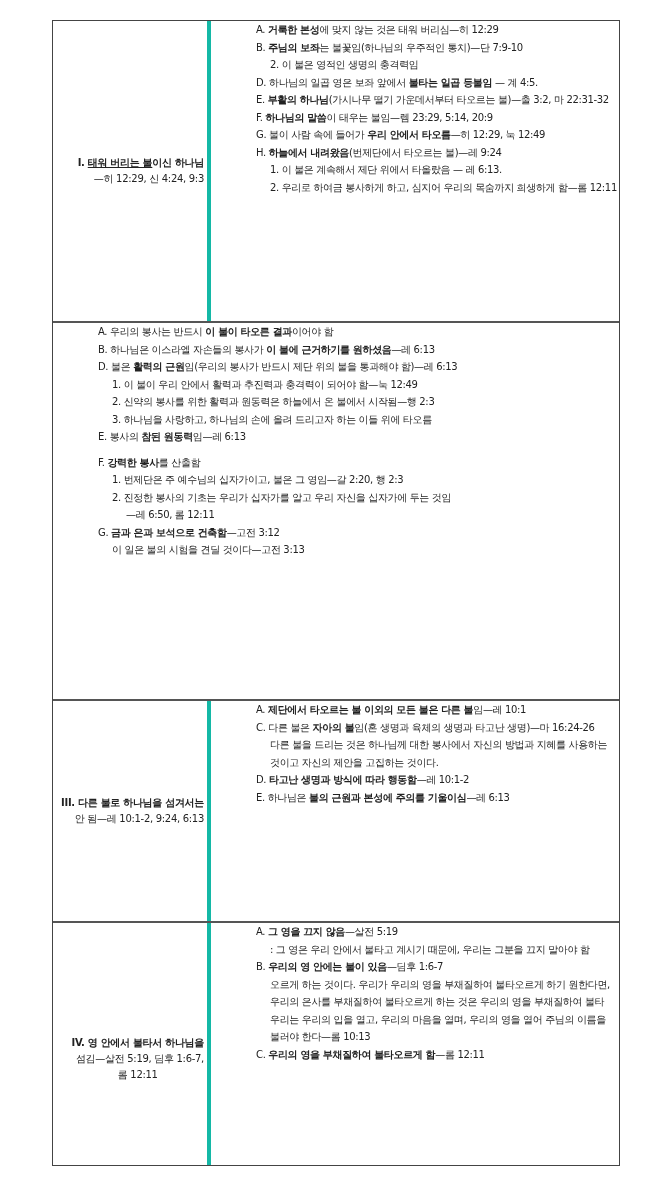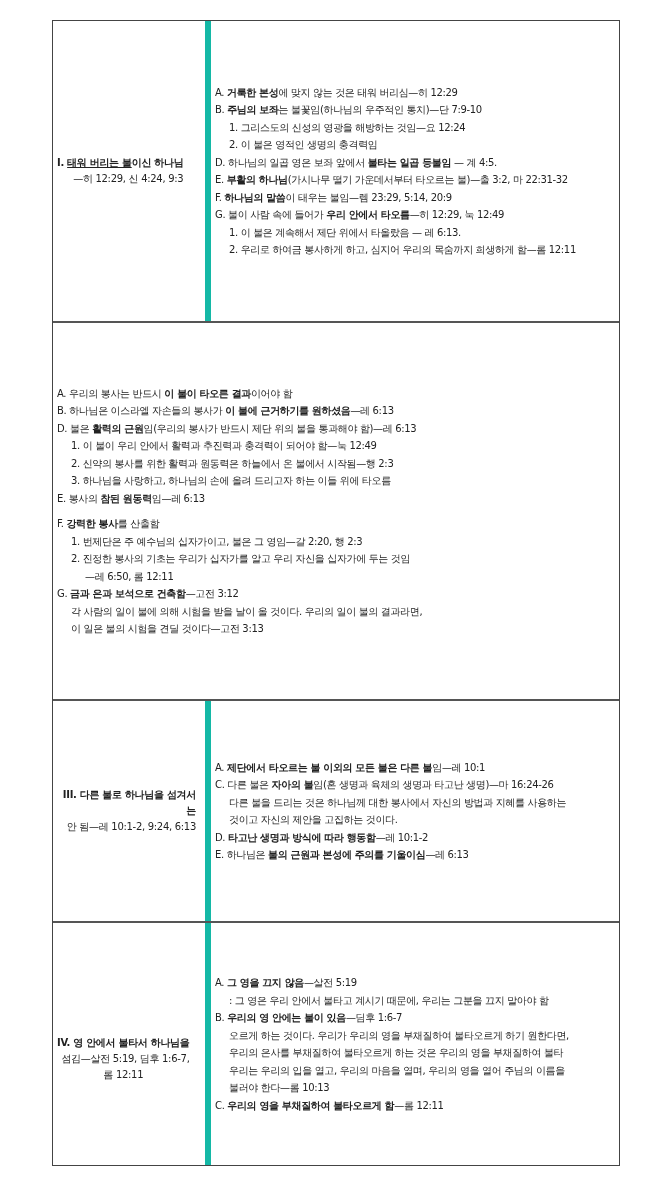--- a/index.html
+++ b/index.html
@@ -7,30 +7,31 @@
          font-family: "DejaVu Sans", "Liberation Sans", sans-serif; color: #222; }
   .outline-table {
     position: absolute; left: 52px; top: 20px; width: 568px;
     border: 1.5px solid #444; box-sizing: border-box;
     border-collapse: collapse;
   }
   .row { display: flex; border-top: 2px solid #555; box-sizing: border-box; }
   .row:first-child { border-top: none; }
   .left-cell {
     width: 158px; flex: 0 0 158px; box-sizing: border-box;
-    border-right: 6px solid #14b8a6;
-    display: flex; align-items: center; 
-    padding: 0 9px 0 4px;
+    border-right: 4px solid #14b8a6;
+    display: flex; align-items: center; justify-content: flex-end;
+    padding: 0 3px 0 4px;
   }
   .left-inner { text-align: right; font-size: 10px; line-height: 16px; letter-spacing: -0.3px; }
   .left-inner .head { font-weight: bold; }
   .right-cell {
     flex: 1; box-sizing: border-box;
-    display: flex; flex-direction: column; justify-content: center;
+    display: flex; flex-direction: column; 
     padding: 0 4px 0 4px;
+    margin-left: 41px;
   }
   .line { font-size: 10px; line-height: 17.5px; white-space: nowrap; letter-spacing: -0.35px; }
   .line.sub { padding-left: 14px; }
   .line.cont { padding-left: 14px; }
   .line.gap { margin-top: 8px; }
   b { font-weight: bold; }
   u { text-decoration: underline; }
 </style>
 </head>
 <body>
@@ -40,46 +41,45 @@
   <div class="row" style="height:300px;">
     <div class="left-cell">
       <div class="left-inner">
         <div class="head"><span>I.</span> <u>태워 버리는 불</u><span>이신 하나님</span></div>
         <div>—히 12:29, 신 4:24, 9:3</div>
       </div>
     </div>
     <div class="right-cell" id="sec0">
         <div class="line"><span>A.</span> <b>거룩한 본성</b><span>에 맞지 않는 것은 태워 버리심—히 12:29</span></div>
         <div class="line"><span>B.</span> <b>주님의 보좌</b><span>는 불꽃임(하나님의 우주적인 통치)—단 7:9-10</span></div>
-        <div class="line sub"><span>1.</span> <span>그리스도의 신성의 영광을 해방하는 것임—요 12:24</span></div>
         <div class="line sub"><span>2.</span> <span>이 불은 영적인 생명의 충격력임</span></div>
         <div class="line"><span>D.</span> <span>하나님의 일곱 영은 보좌 앞에서 </span><b>불타는 일곱 등불임</b><span> — 계 4:5.</span></div>
         <div class="line"><span>E.</span> <b>부활의 하나님</b><span>(가시나무 떨기 가운데서부터 타오르는 불)—출 3:2, 마 22:31-32</span></div>
         <div class="line"><span>F.</span> <b>하나님의 말씀</b><span>이 태우는 불임—렘 23:29, 5:14, 20:9</span></div>
         <div class="line"><span>G.</span> <span>불이 사람 속에 들어가 </span><b>우리 안에서 타오름</b><span>—히 12:29, 눅 12:49</span></div>
+        <div class="line"><span>H.</span> <b>하늘에서 내려왔음</b><span>(번제단에서 타오르는 불)—레 9:24</span></div>
         <div class="line sub"><span>1.</span> <span>이 불은 계속해서 제단 위에서 타올랐음 — 레 6:13.</span></div>
         <div class="line sub"><span>2.</span> <span>우리로 하여금 봉사하게 하고, 심지어 우리의 목숨까지 희생하게 함—롬 12:11</span></div>
       </div>
   </div>
 
   <div class="row" style="height:378px;">
     <div class="right-cell" id="sec1">
         <div class="line"><span>A.</span> <span>우리의 봉사는 반드시 </span><b>이 불이 타오른 결과</b><span>이어야 함</span></div>
         <div class="line"><span>B.</span> <span>하나님은 이스라엘 자손들의 봉사가 </span><b>이 불에 근거하기를 원하셨음</b><span>—레 6:13</span></div>
         <div class="line"><span>D.</span> <span>불은 </span><b>활력의 근원</b><span>임(우리의 봉사가 반드시 제단 위의 불을 통과해야 함)—레 6:13</span></div>
         <div class="line sub"><span>1.</span> <span>이 불이 우리 안에서 활력과 추진력과 충격력이 되어야 함—눅 12:49</span></div>
         <div class="line sub"><span>2.</span> <span>신약의 봉사를 위한 활력과 원동력은 하늘에서 온 불에서 시작됨—행 2:3</span></div>
         <div class="line sub"><span>3.</span> <span>하나님을 사랑하고, 하나님의 손에 올려 드리고자 하는 이들 위에 타오름</span></div>
         <div class="line"><span>E.</span> <span>봉사의 </span><b>참된 원동력</b><span>임—레 6:13</span></div>
         <div class="line gap"><span>F.</span> <b>강력한 봉사</b><span>를 산출함</span></div>
         <div class="line sub"><span>1.</span> <span>번제단은 주 예수님의 십자가이고, 불은 그 영임—갈 2:20, 행 2:3</span></div>
         <div class="line sub"><span>2.</span> <span>진정한 봉사의 기초는 우리가 십자가를 알고 우리 자신을 십자가에 두는 것임</span></div>
         <div class="line" style="padding-left: 28px;"><span>—레 6:50, 롬 12:11</span></div>
         <div class="line"><span>G.</span> <b>금과 은과 보석으로 건축함</b><span>—고전 3:12</span></div>
-        <div class="line cont"><span>각 사람의 일이 불에 의해 시험을 받을 날이 올 것이다. 우리의 일이 불의 결과라면,</span></div>
         <div class="line cont"><span>이 일은 불의 시험을 견딜 것이다—고전 3:13</span></div>
       </div>
   </div>
 
   <div class="row" style="height:222px;">
     <div class="left-cell">
       <div class="left-inner">
         <div class="head"><span>III.</span> <span>다른 불로 하나님을 섬겨서는</span></div>
         <div class="head" style="font-weight:normal;">안 됨—레 10:1-2, 9:24, 6:13</div>
       </div>

